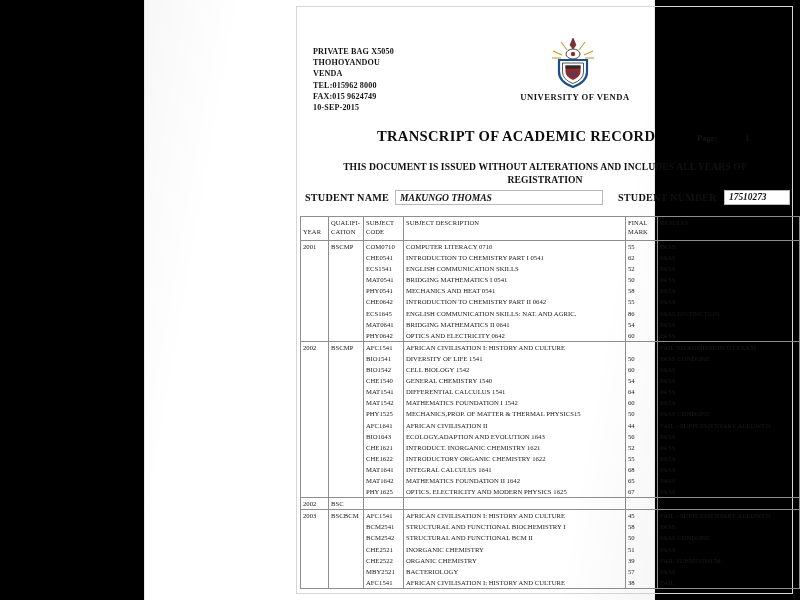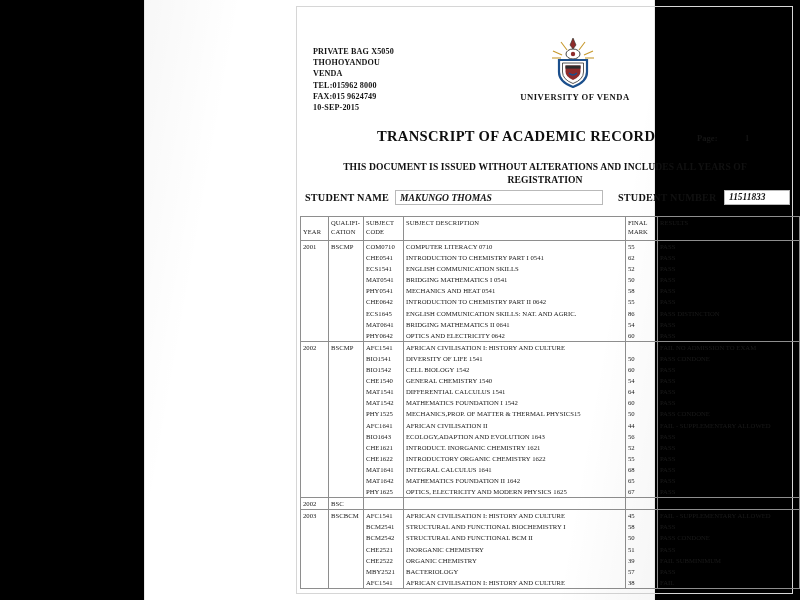--- a/index.html
+++ b/index.html
@@ -300,21 +300,21 @@
     <div id="page-number">1</div>
     <div id="issue-note">THIS DOCUMENT IS ISSUED WITHOUT ALTERATIONS AND INCLUDES ALL YEARS OF REGISTRATION</div>
 
     <div id="student-row">
       <div class="stu-label" id="student-name-label">STUDENT NAME</div>
       <div id="student-name-box">
         <div id="student-name-value">MAKUNGO THOMAS</div>
       </div>
       <div class="stu-label" id="student-number-label">STUDENT NUMBER</div>
       <div id="student-number-box">
-        <div id="student-number-value">11511833</div>
+        <div id="student-number-value">17510273</div>
       </div>
     </div>
 
     <table id="grades-table">
       <colgroup>
         <col class="c-year">
           <col class="c-qual">
           <col class="c-code">
         <col class="c-desc">
           <col class="c-mark">

